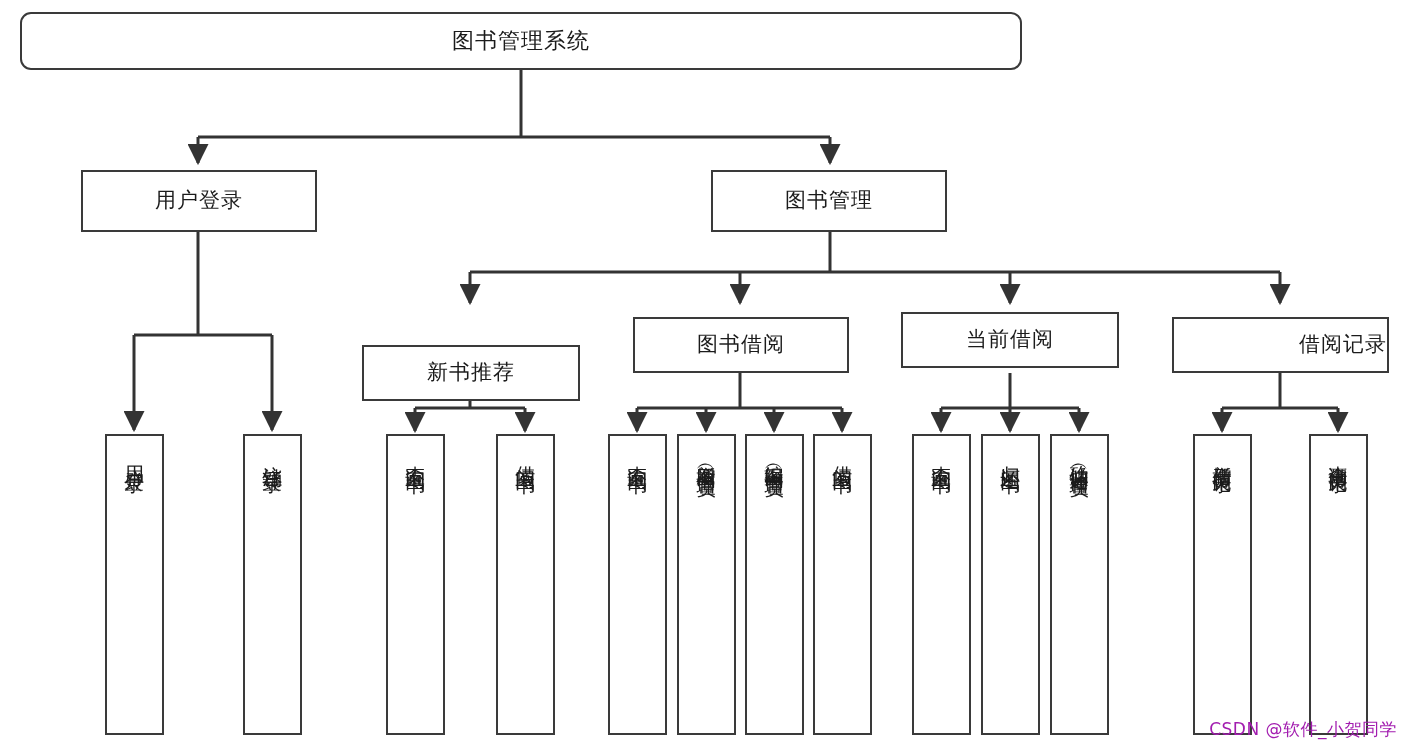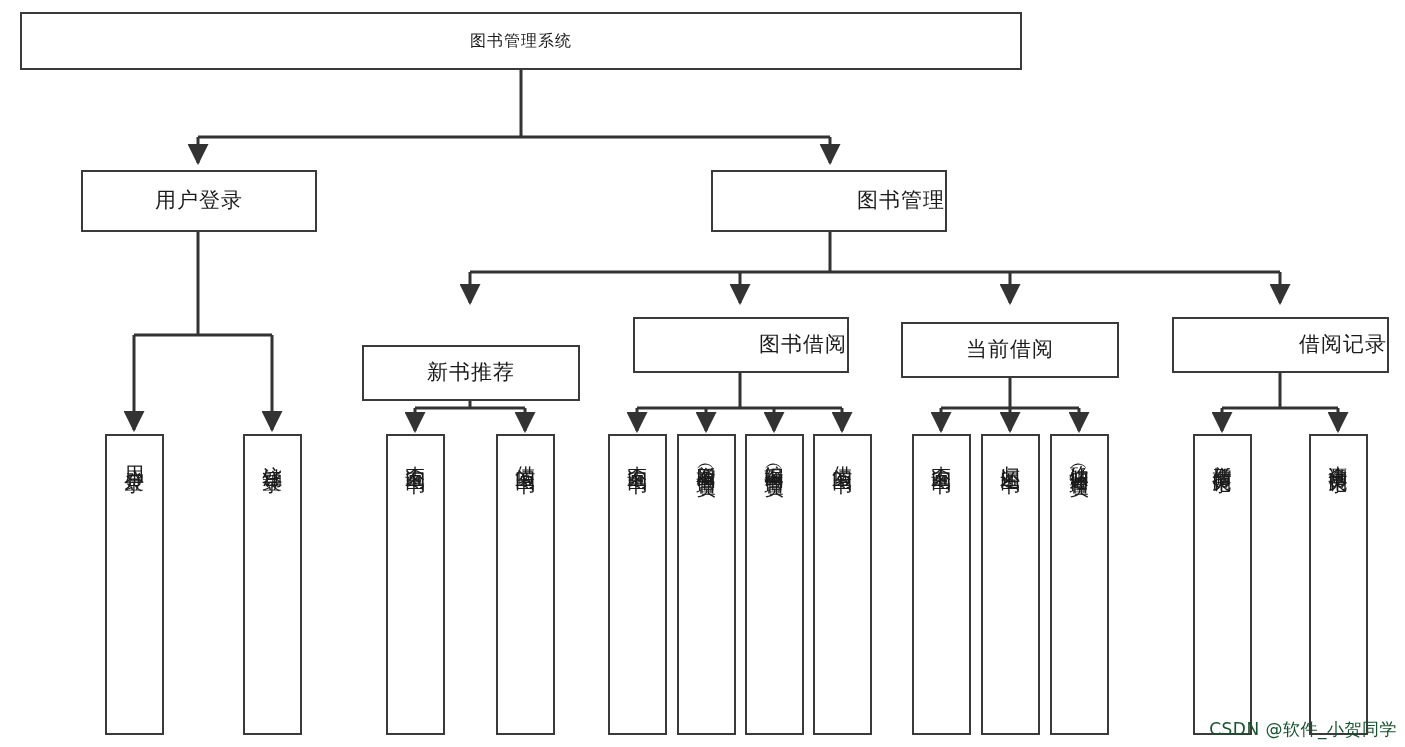--- a/index.html
+++ b/index.html
@@ -26,21 +26,22 @@
     align-items: center;
     justify-content: center;
     color: #1b1b1b;
   }
   .node.h {
     font-size: 21px;
     letter-spacing: 1px;
     line-height: 1.2;
   }
   .node.root {
-    font-size: 16px;
+    font-size: 22px;
+    border-radius: 11px;
   }
   .node.leaf {
     align-items: flex-start;
     padding-top: 14px;
   }
   .vtext {
     writing-mode: vertical-rl;
     text-orientation: upright;
     font-size: 20px;
     line-height: 1.22;
@@ -58,21 +59,21 @@
     top: 0;
     width: 1405px;
     height: 747px;
     pointer-events: none;
   }
   .watermark {
     position: absolute;
     right: 8px;
     bottom: 6px;
     font-size: 17px;
-    color: #14532d;
+    color: #a21caf;
     letter-spacing: 0.5px;
     white-space: nowrap;
     text-align: center;
   }
 </style>
 </head>
 <body>
 
 <div id="canvas">
 
@@ -126,31 +127,31 @@
     </g>
   </svg>
 
   <div class="node h root" style="left:20px; top:12px; width:1002px; height:58px;">
     <span>图书管理系统</span>
   </div>
 
   <div class="node h" style="left:81px; top:170px; width:236px; height:62px;">
     <span>用户登录</span>
   </div>
-  <div class="node h" style="left:711px; top:170px; width:236px; height:62px;justify-content:flex-end;">
+  <div class="node h" style="left:711px; top:170px; width:236px; height:62px;">
     <span>图书管理</span>
   </div>
 
   <div class="node h" style="left:362px; top:317px; width:218px; height:56px;margin-top:28px;">
     <span>新书推荐</span>
   </div>
-  <div class="node h" style="left:633px; top:317px; width:216px; height:56px;justify-content:flex-end;">
+  <div class="node h" style="left:633px; top:317px; width:216px; height:56px;">
     <span>图书借阅</span>
   </div>
-  <div class="node h" style="left:901px; top:322px; width:218px; height:56px;">
+  <div class="node h" style="left:901px; top:312px; width:218px; height:56px;">
     <span>当前借阅</span>
   </div>
   <div class="node h" style="left:1172px; top:317px; width:217px; height:56px;justify-content:flex-end;">
     <span>借阅记录</span>
   </div>
 
   <div class="node leaf" style="left:105px; top:434px; width:59px; height:301px;">
     <span class="vtext">用户登录</span>
   </div>
   <div class="node leaf" style="left:243px; top:434px; width:59px; height:301px;">

